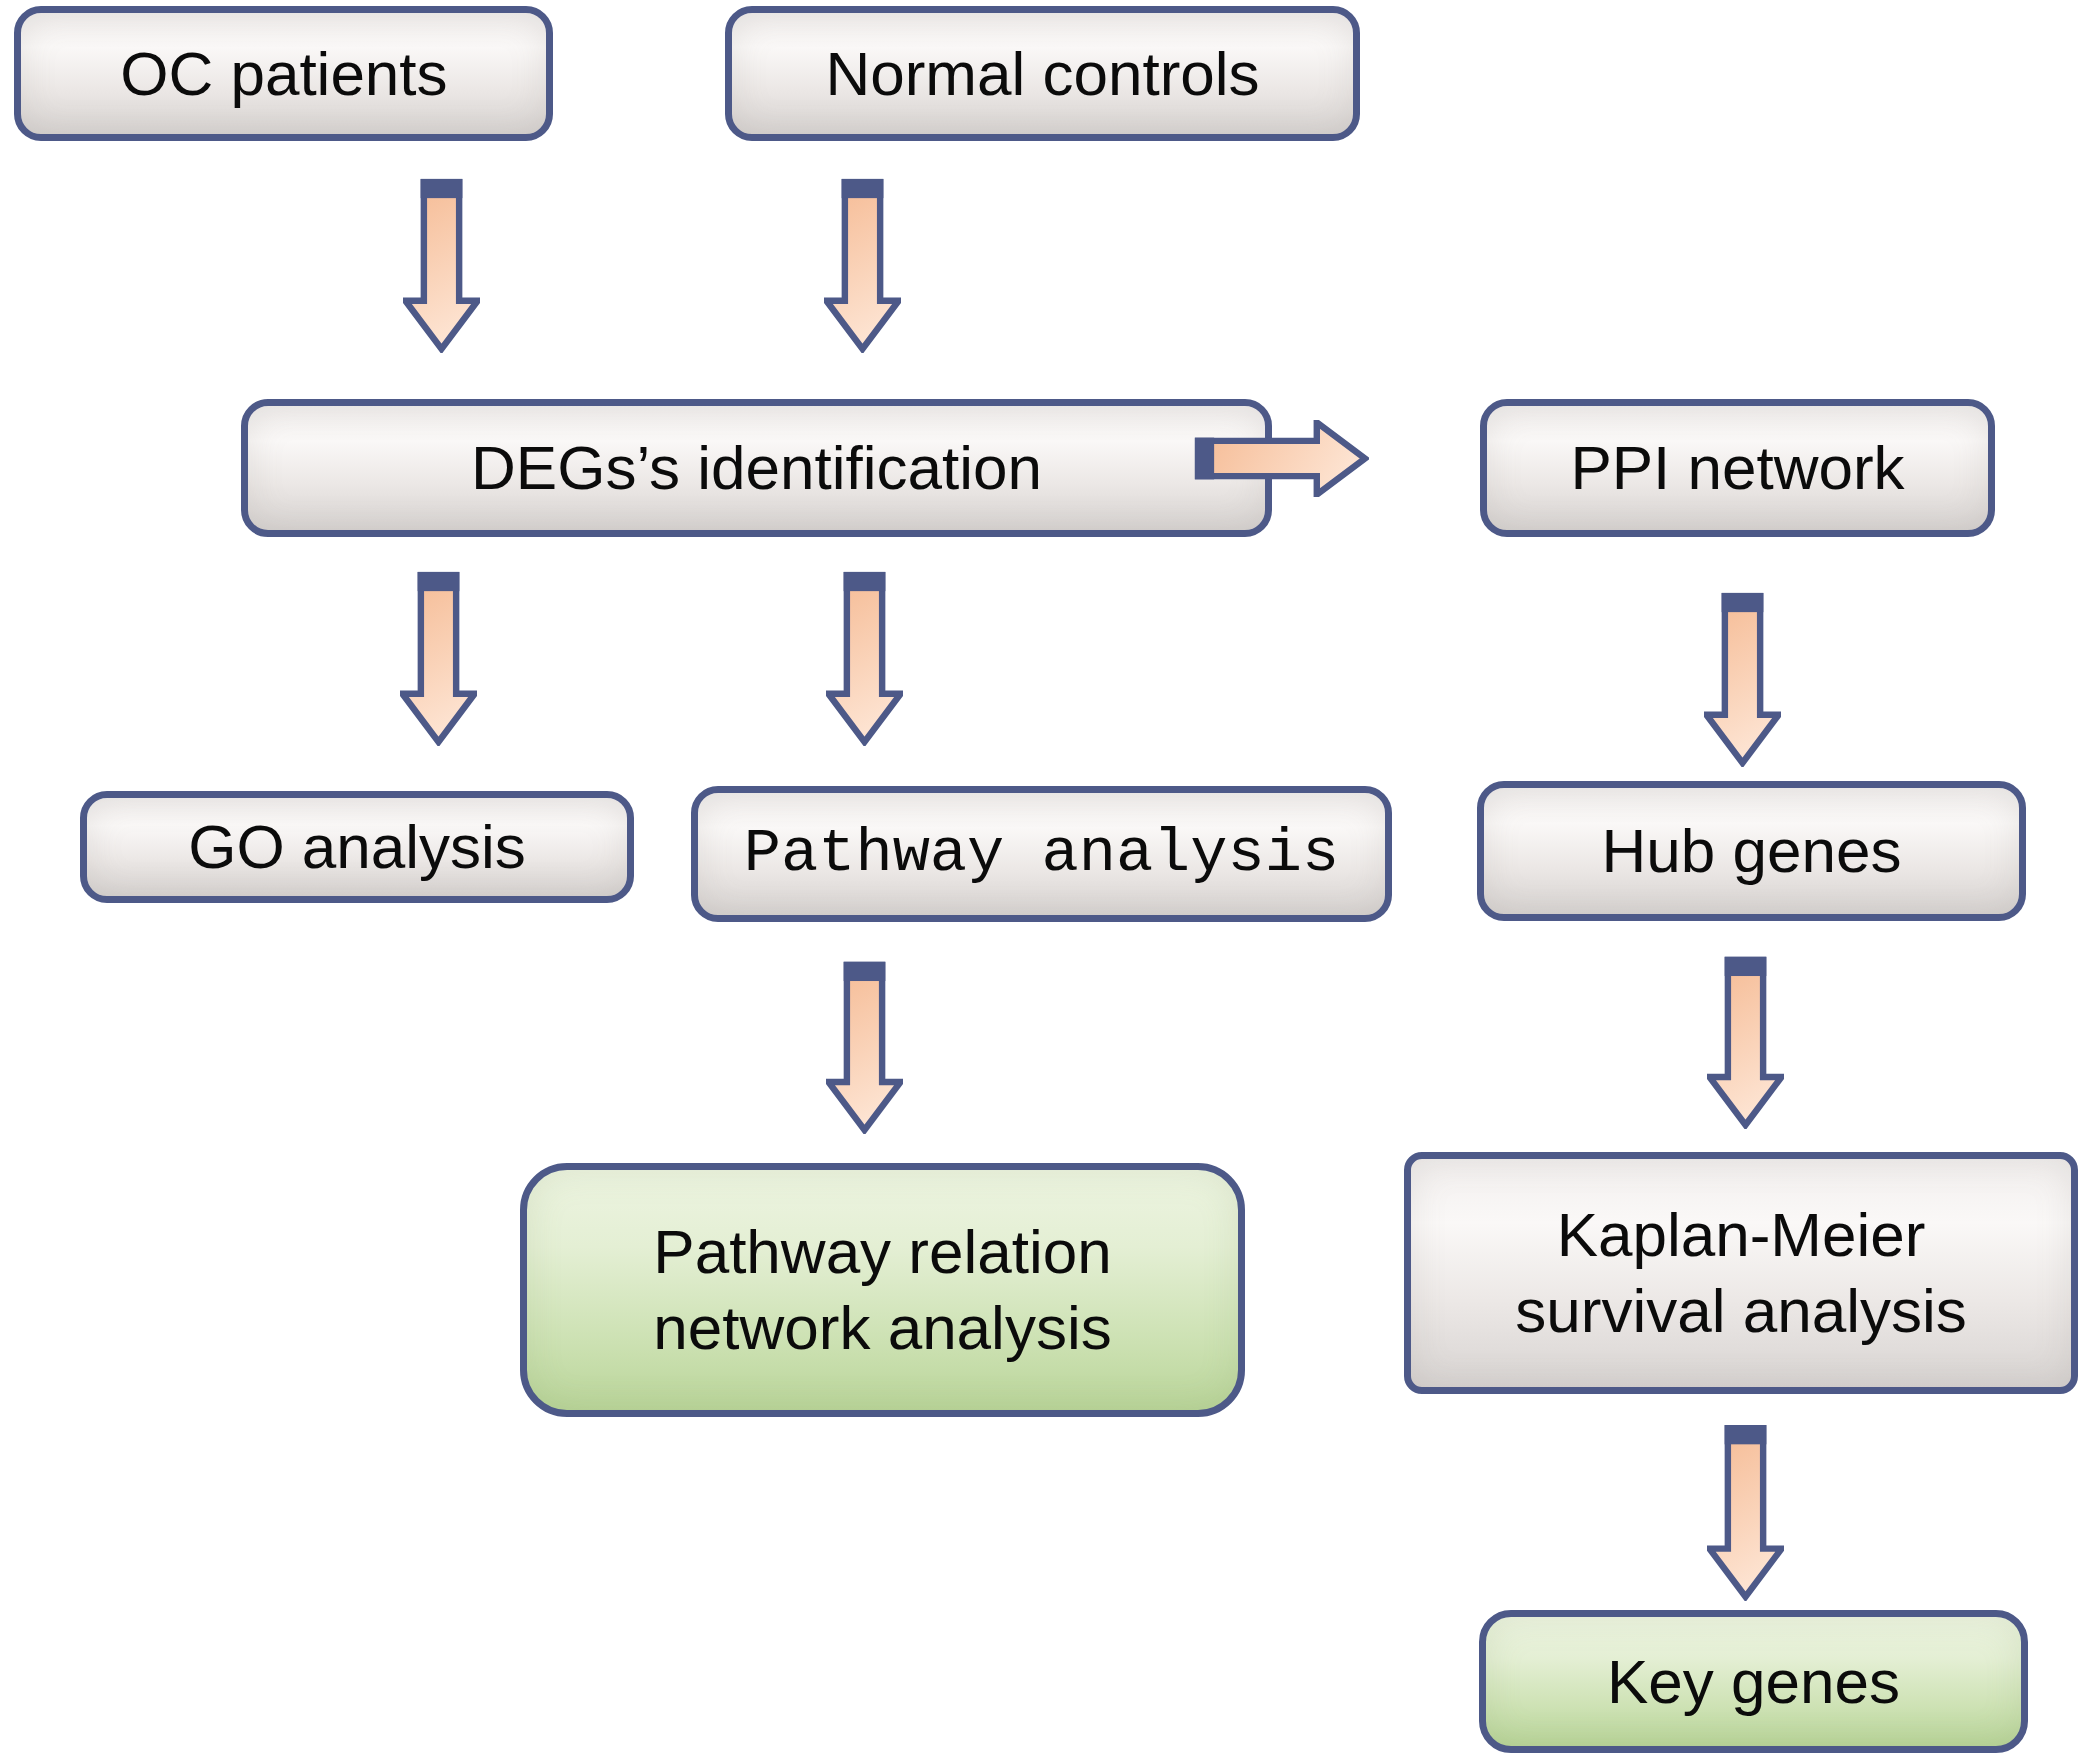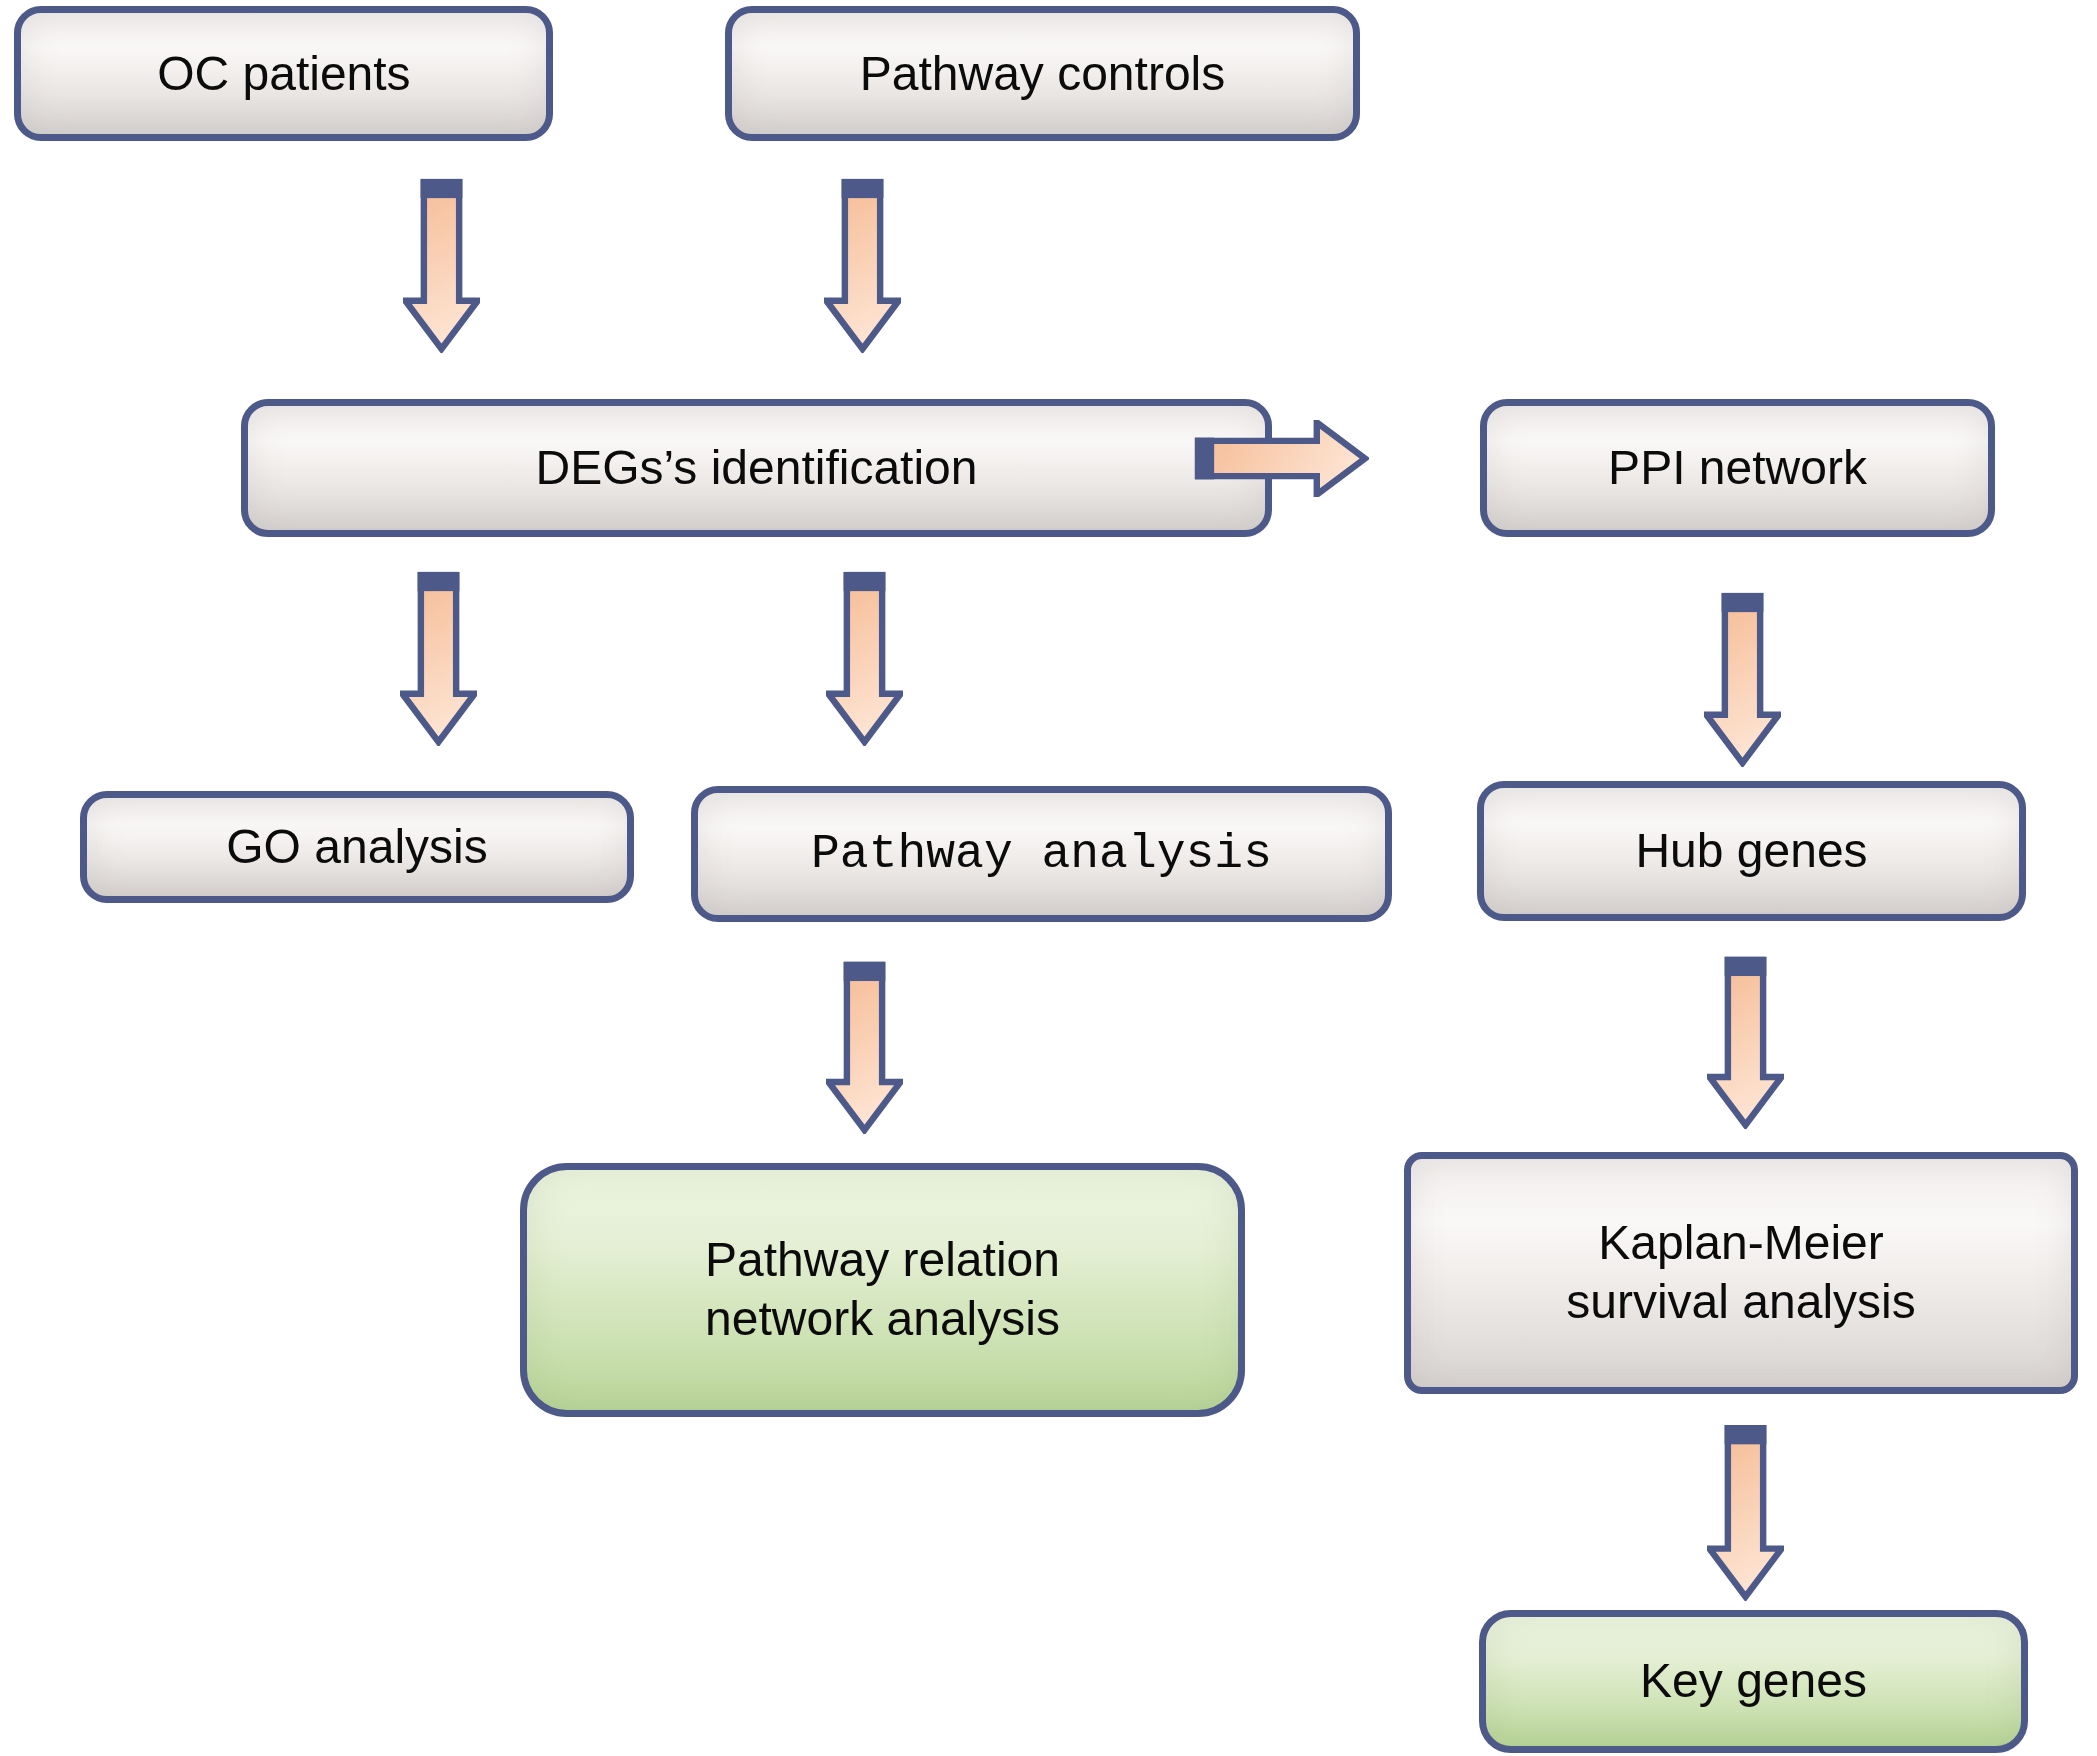--- a/index.html
+++ b/index.html
@@ -14,21 +14,21 @@
     position:absolute;
     box-sizing:border-box;
     border:7.2px solid #4d5988;
     border-radius:27px;
     display:flex;
     flex-direction:column;
     align-items:center;
     justify-content:center;
     text-align:center;
     color:#0b0b0b;
-    font-size:48px;
+    font-size:62px;
     line-height:1.22;
     letter-spacing:0px;
   }
   .node.grey{
     background:linear-gradient(180deg,#f2efee 0%,#faf8f7 28%,#ece8e6 62%,#d8d4d2 100%);
     box-shadow:inset 0 0 37px rgba(120,110,104,0.14);
   }
   .node.green{
     background:linear-gradient(180deg,#edf4e1 0%,#e4efd4 32%,#cce1b2 72%,#bad59a 100%);
     box-shadow:inset 0 0 37px rgba(110,140,80,0.14);
@@ -73,21 +73,21 @@
         <stop offset="1" stop-color="#fde3d1"></stop>
       </linearGradient>
     </defs>
   </svg>
 
   <div class="node grey" id="n-oc">
     <span class="lbl">OC patients</span>
   </div>
 
   <div class="node grey" id="n-nc">
-    <span class="lbl">Pathway controls</span>
+    <span class="lbl">Normal controls</span>
   </div>
 
   <div class="node grey" id="n-degs">
     <span class="lbl">DEGs’s identification</span>
   </div>
 
   <div class="node grey" id="n-ppi">
     <span class="lbl">PPI network</span>
   </div>
 

